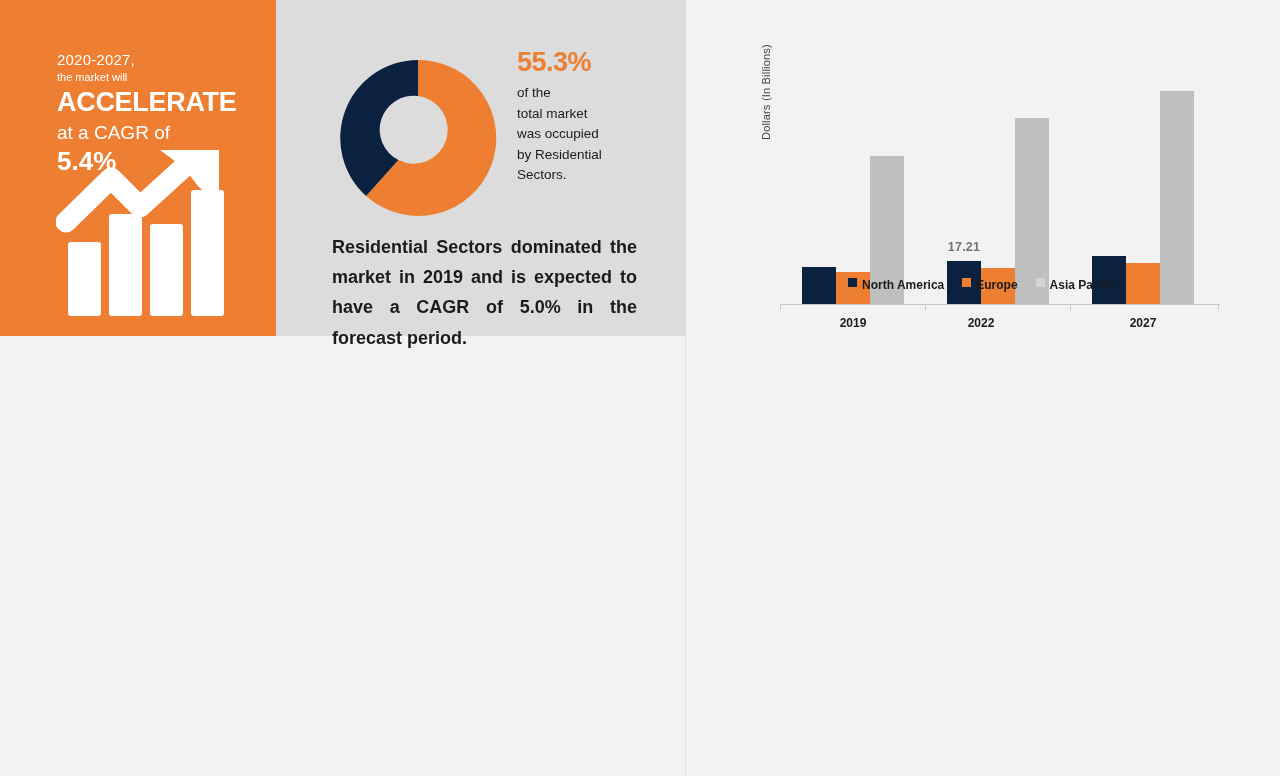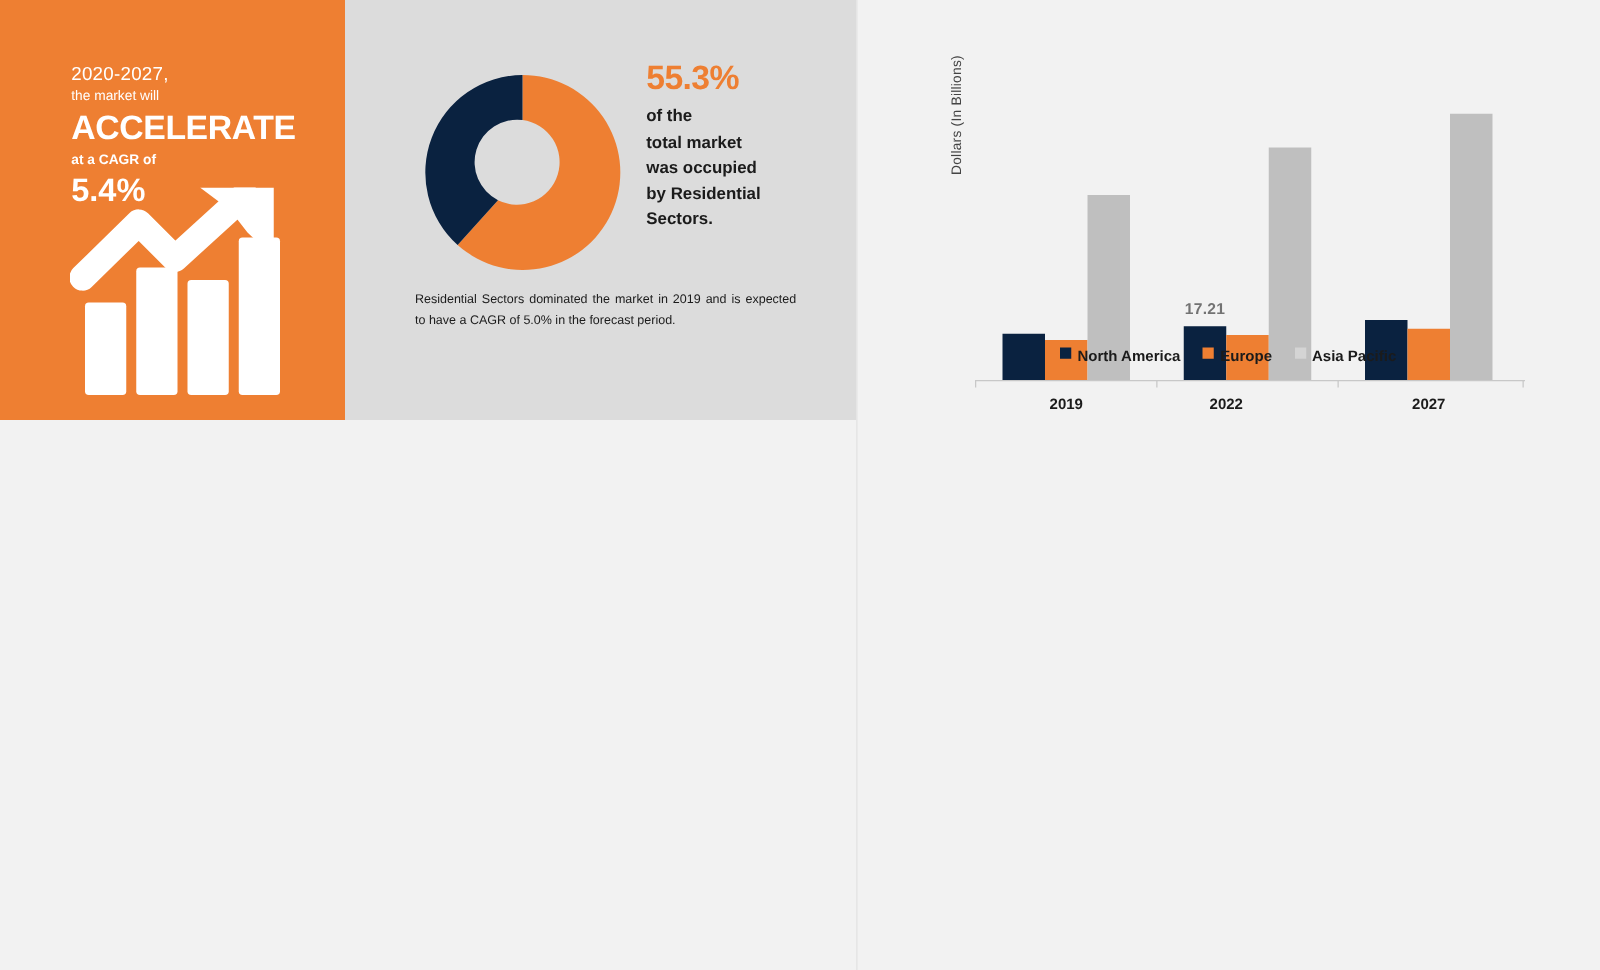--- a/index.html
+++ b/index.html
@@ -14,37 +14,37 @@
 
   
   .panel-accelerate{
     position:absolute; left:0; top:0; width:276px; height:336px;
     background:#ee7f32; color:#ffffff;
   }
   .acc-txt{ position:absolute; left:57px; top:52px; width:215px; line-height:1.08; }
   .acc-l1{ font-size:15px; letter-spacing:.2px; }
   .acc-l2{ font-size:11px; margin-top:4px; }
   .acc-big{ font-size:27px; font-weight:bold; letter-spacing:-.3px; margin-top:4px; }
-  .acc-l3{ font-size:11px; margin-top:6px;font-weight:bold; }
+  .acc-l3{ font-size:19px; margin-top:6px; }
   .acc-pct{ font-size:26px; font-weight:bold; margin-top:3px; }
   .acc-icon{ position:absolute; left:56px; top:150px; width:185px; height:170px; }
 
   
   .panel-donut{
     position:absolute; left:276px; top:0; width:472px; height:336px;
     background:#dcdcdc;
   }
   .donut-wrap{ position:absolute; left:56px; top:52px; width:172px; height:172px; }
   .donut-svg{ display:block; }
   .donut-side{ position:absolute; left:241px; top:48px; width:150px; }
   .donut-pct{ font-size:27px; font-weight:bold; color:#ee7f32; letter-spacing:-.5px; line-height:1.05;}
-  .donut-lines{ font-size:13.5px; font-weight:bold; color:#1b1b1b; line-height:1.52; margin-top:7px;}
+  .donut-lines{ font-size:13.5px; font-weight:normal; color:#1b1b1b; line-height:1.52; margin-top:7px;}
   .donut-para{
     position:absolute; left:56px; top:232px; width:305px;
-    font-size:10px; color:#1b1b1b; line-height:1.68; text-align:justify;
+    font-size:18px; color:#1b1b1b; line-height:1.68; text-align:justify;font-weight:bold;
   }
 
   
   .panel-dot{
     position:absolute; left:0; top:336px; width:685px; height:440px;
     background:#0a2240; color:#ffffff;
   }
   .dotchart{ position:absolute; left:84px; top:26px; width:528px; height:240px; }
   .gridline{ position:absolute; left:0; height:1px; background:#8fa6c4; width:528px; }
   .dot{

